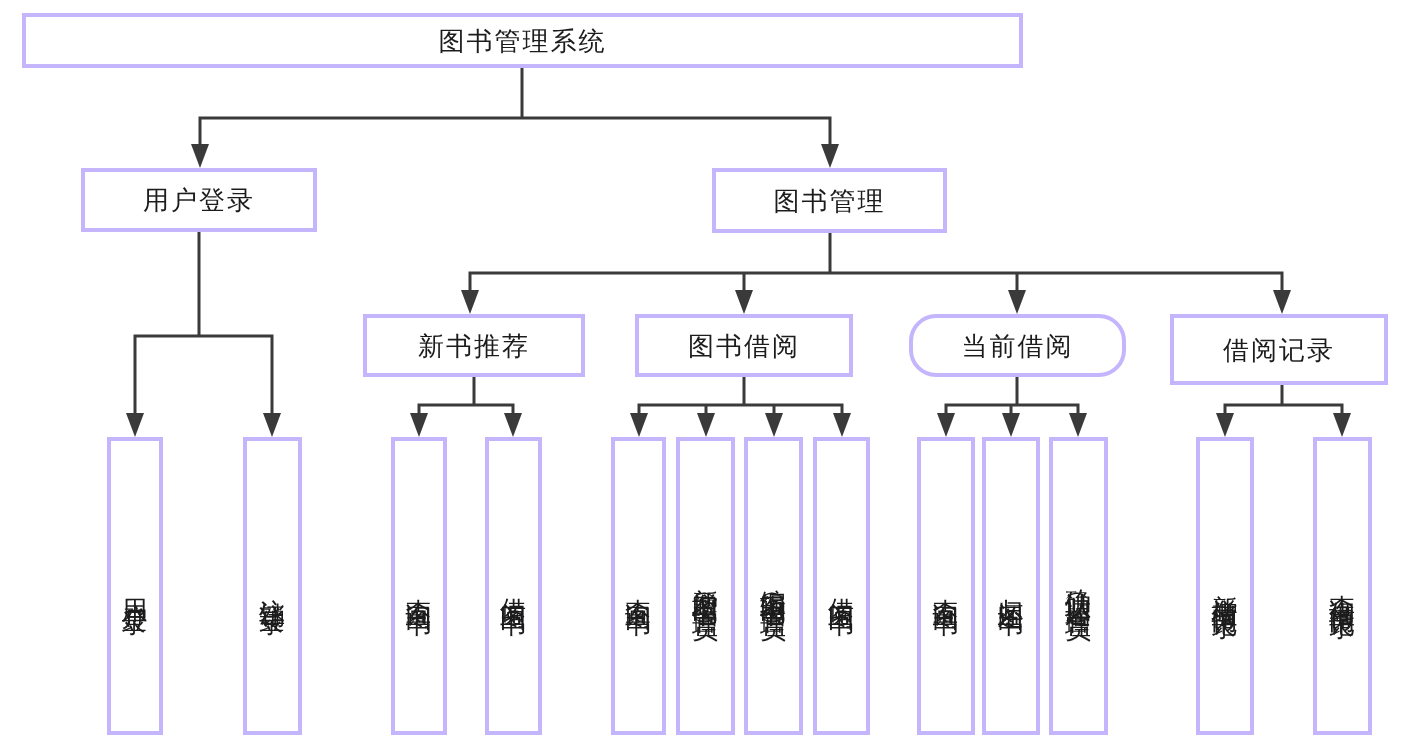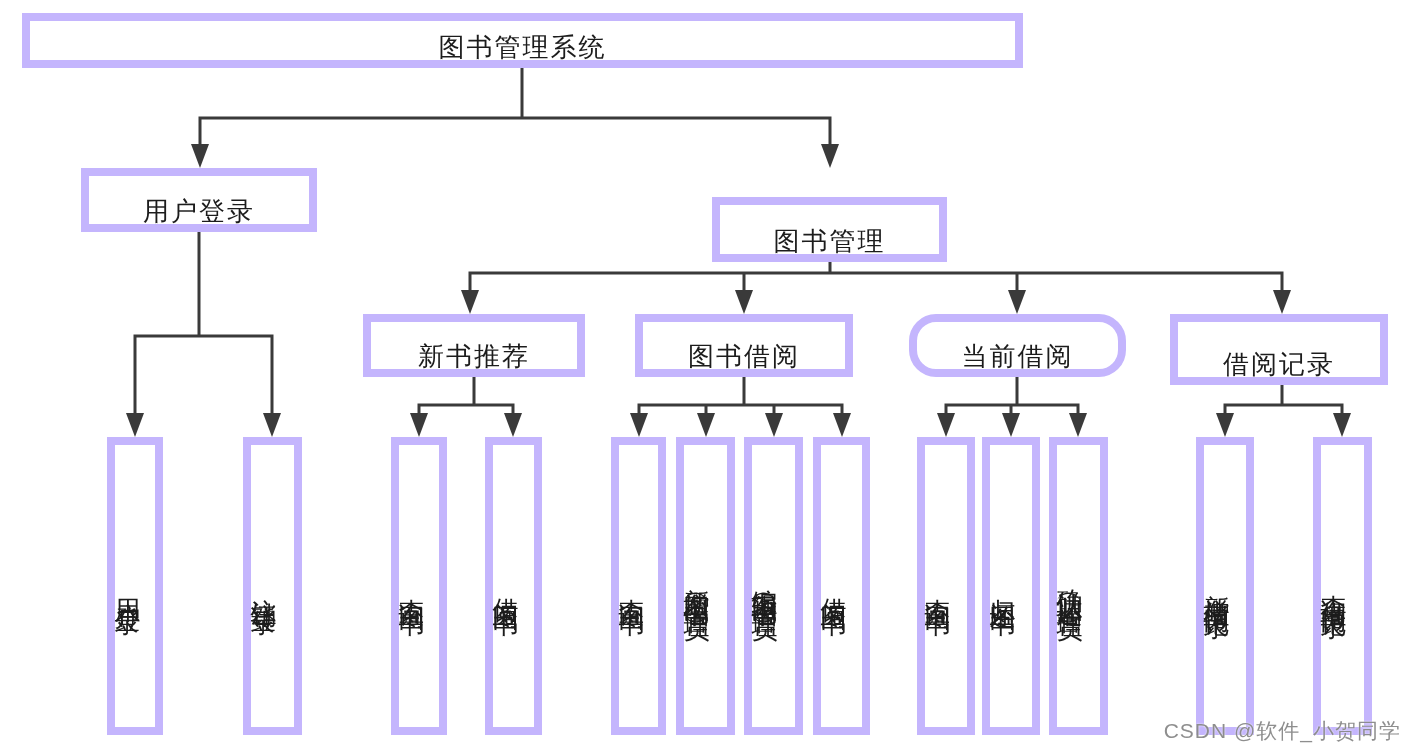--- a/index.html
+++ b/index.html
@@ -2,22 +2,22 @@
 <html><head>
 <meta charset="utf-8">
 <style>
   html,body{margin:0;padding:0;background:#ffffff;}
   .canvas{
     position:relative;width:1405px;height:747px;background:#ffffff;overflow:hidden;
     font-family:"Liberation Sans",sans-serif;color:#1c1c1c;
   }
   svg.wires{position:absolute;left:0;top:0;width:1405px;height:747px;z-index:1;}
   .node{
-    position:absolute;box-sizing:border-box;border:8px solid #c4b5fd;background:#ffffff;
-    display:flex;align-items:flex-end;justify-content:center;z-index:2;
+    position:absolute;box-sizing:border-box;border:4px solid #c4b5fd;background:#ffffff;
+    display:flex;align-items:center;justify-content:center;z-index:2;
     font-size:26px;letter-spacing:2px;line-height:1;
   }
   .vnode{
     writing-mode:vertical-rl;text-orientation:mixed;letter-spacing:4px;
     font-size:26px;padding:4px 0;
   }
   .watermark{
     position:absolute;right:4px;top:717px;z-index:5;pointer-events:none;
     font-size:21px;letter-spacing:1px;color:rgba(132,132,132,0.92);
     text-shadow:0 0 2px #ffffff;white-space:nowrap;
@@ -61,21 +61,21 @@
     </g>
   </svg>
 
   <div class="node" style="left:22px;top:13px;width:1001px;height:55px;">
     <span>图书管理系统</span>
   </div>
 
   <div class="node" style="left:81px;top:168px;width:236px;height:64px;">
     <span>用户登录</span>
   </div>
-  <div class="node" style="left:712px;top:168px;width:235px;height:65px;margin-top:29px;">
+  <div class="node" style="left:712px;top:168px;width:235px;height:65px;">
     <span>图书管理</span>
   </div>
 
   <div class="node" style="left:363px;top:314px;width:222px;height:63px;">
     <span>新书推荐</span>
   </div>
   <div class="node" style="left:635px;top:314px;width:218px;height:63px;">
     <span>图书借阅</span>
   </div>
   <div class="node" style="left:909px;top:314px;width:217px;height:63px;border-radius:27px;">
@@ -118,15 +118,14 @@
   <div class="node vnode" style="left:1049px;top:437px;width:59px;height:298px;">
     <span>确认归还（管理员）</span>
   </div>
   <div class="node vnode" style="left:1196px;top:437px;width:58px;height:298px;">
     <span>新增借阅记录</span>
   </div>
   <div class="node vnode" style="left:1313px;top:437px;width:59px;height:298px;">
     <span>查询借阅记录</span>
   </div>
 
-  <div class="watermark">CSDN @软件_小贺同学</div>
 
 </div>
 
 </body></html>

